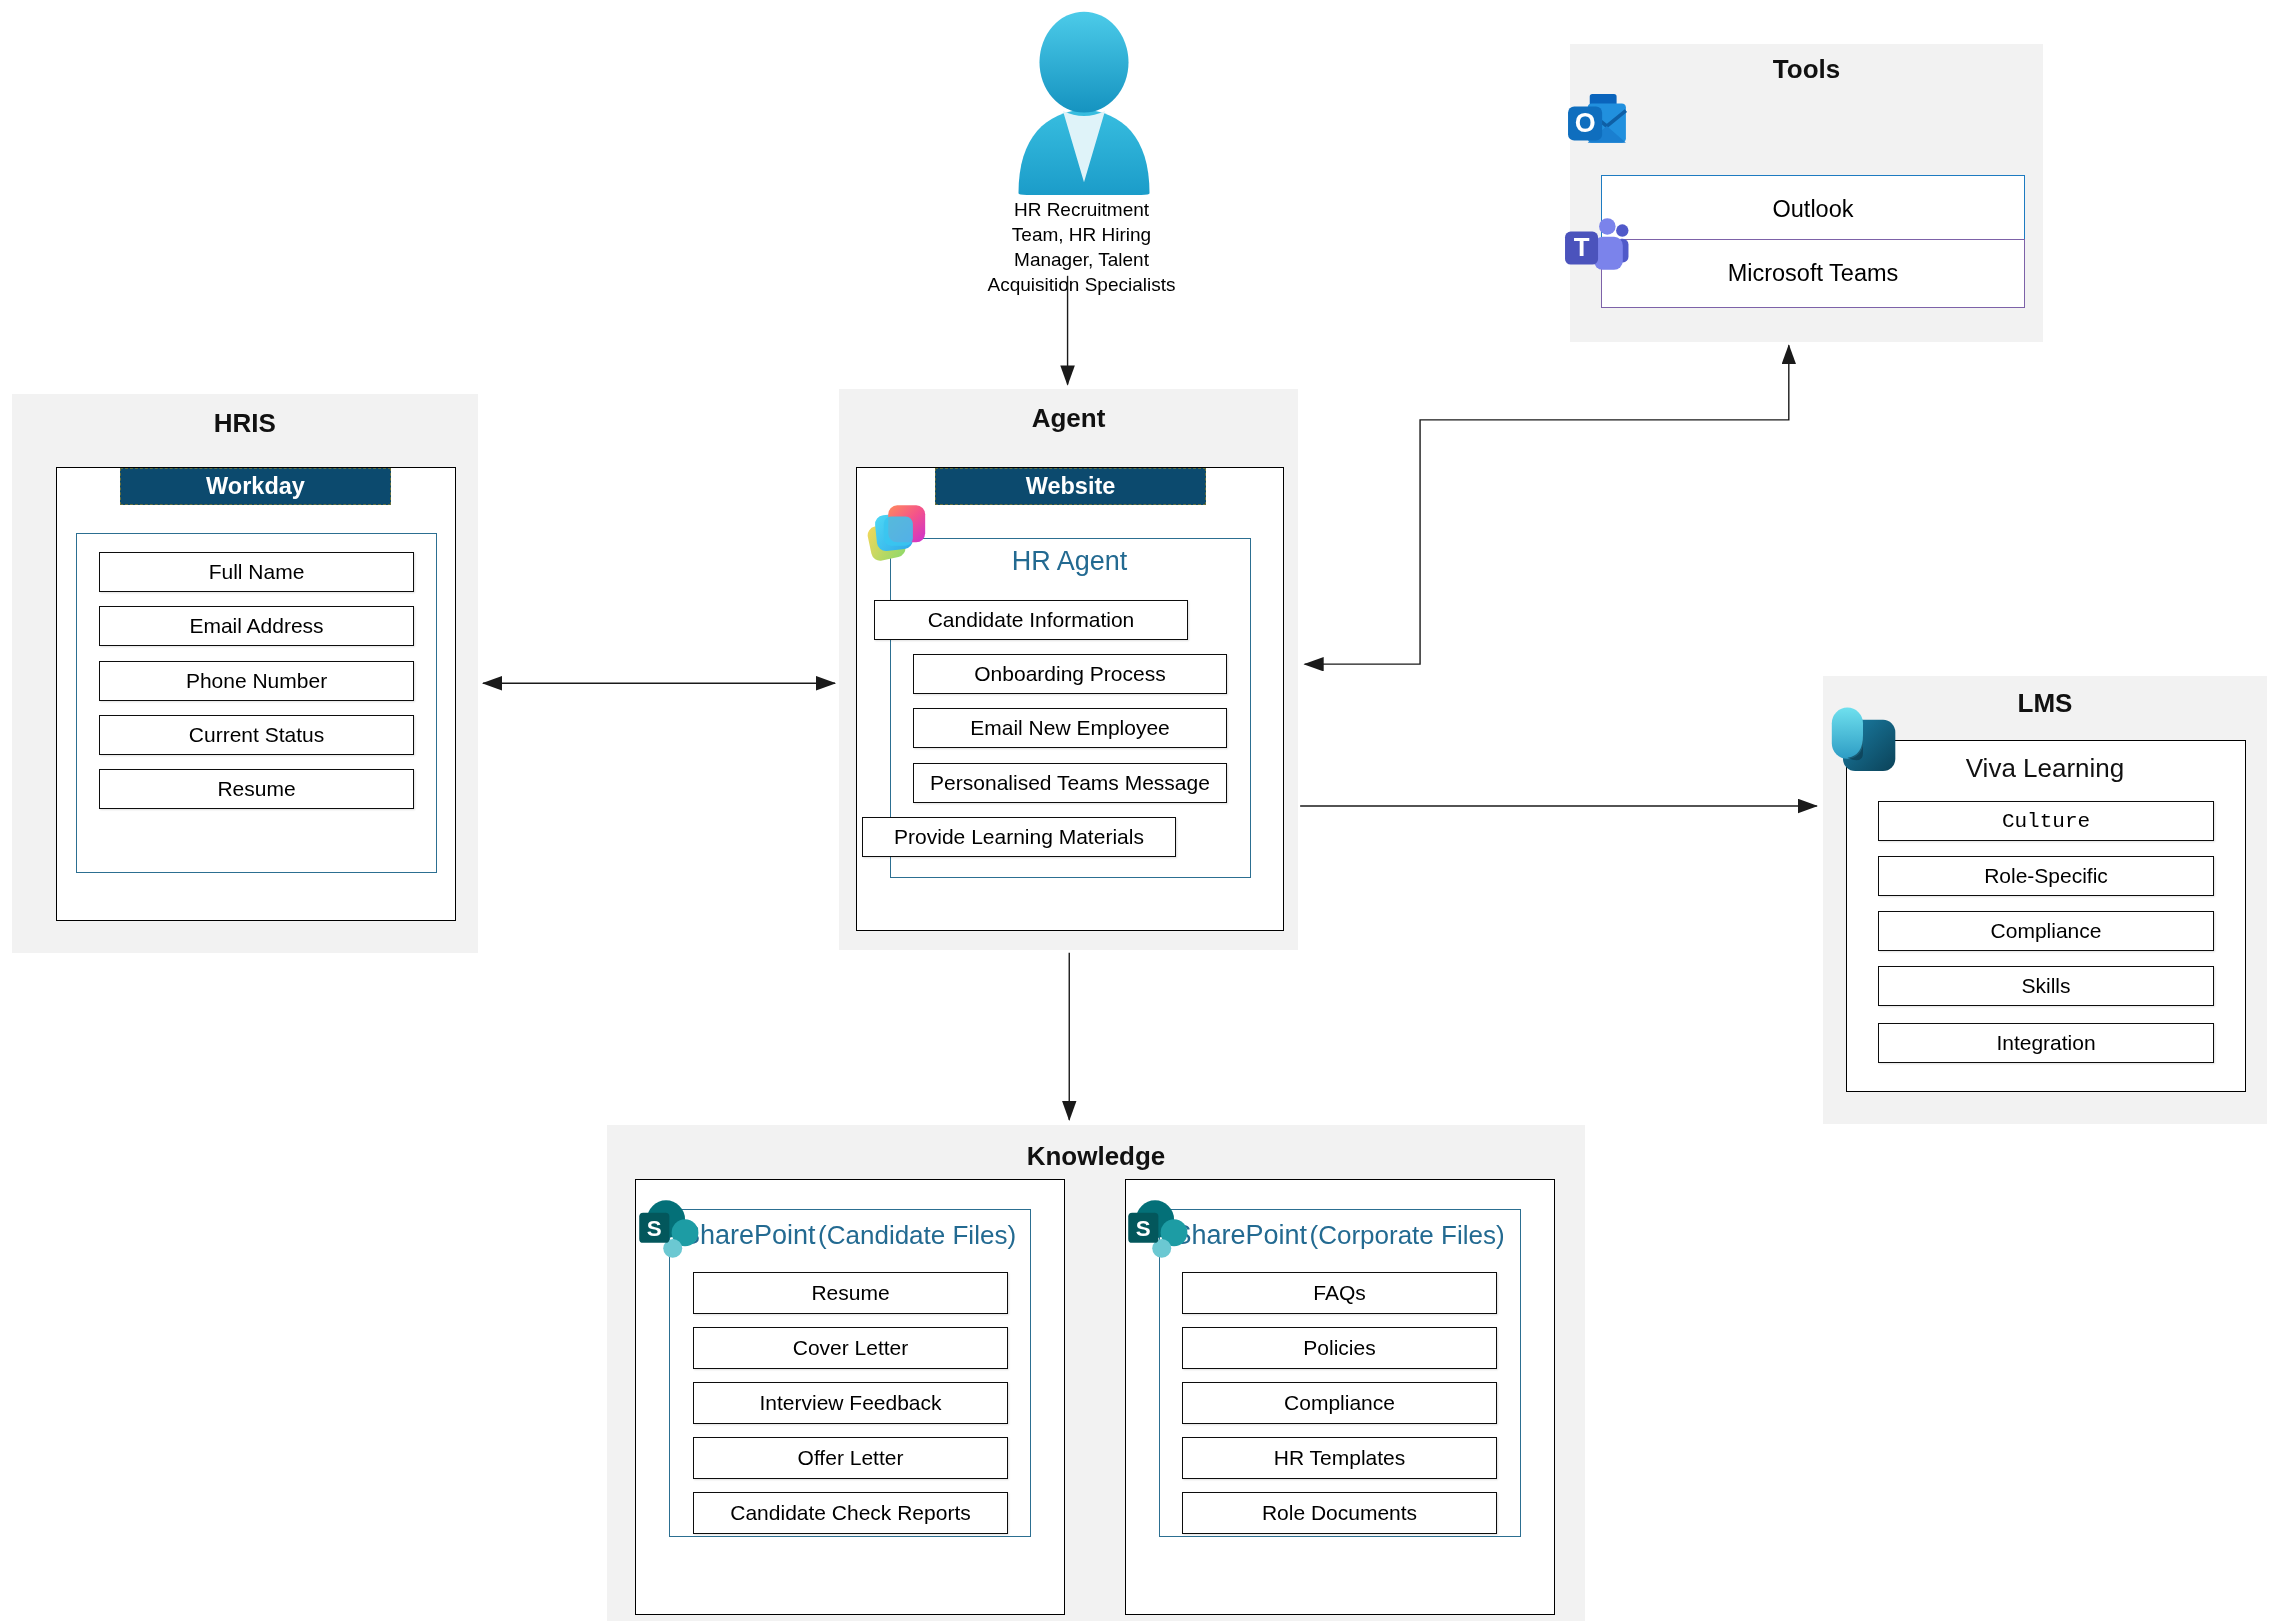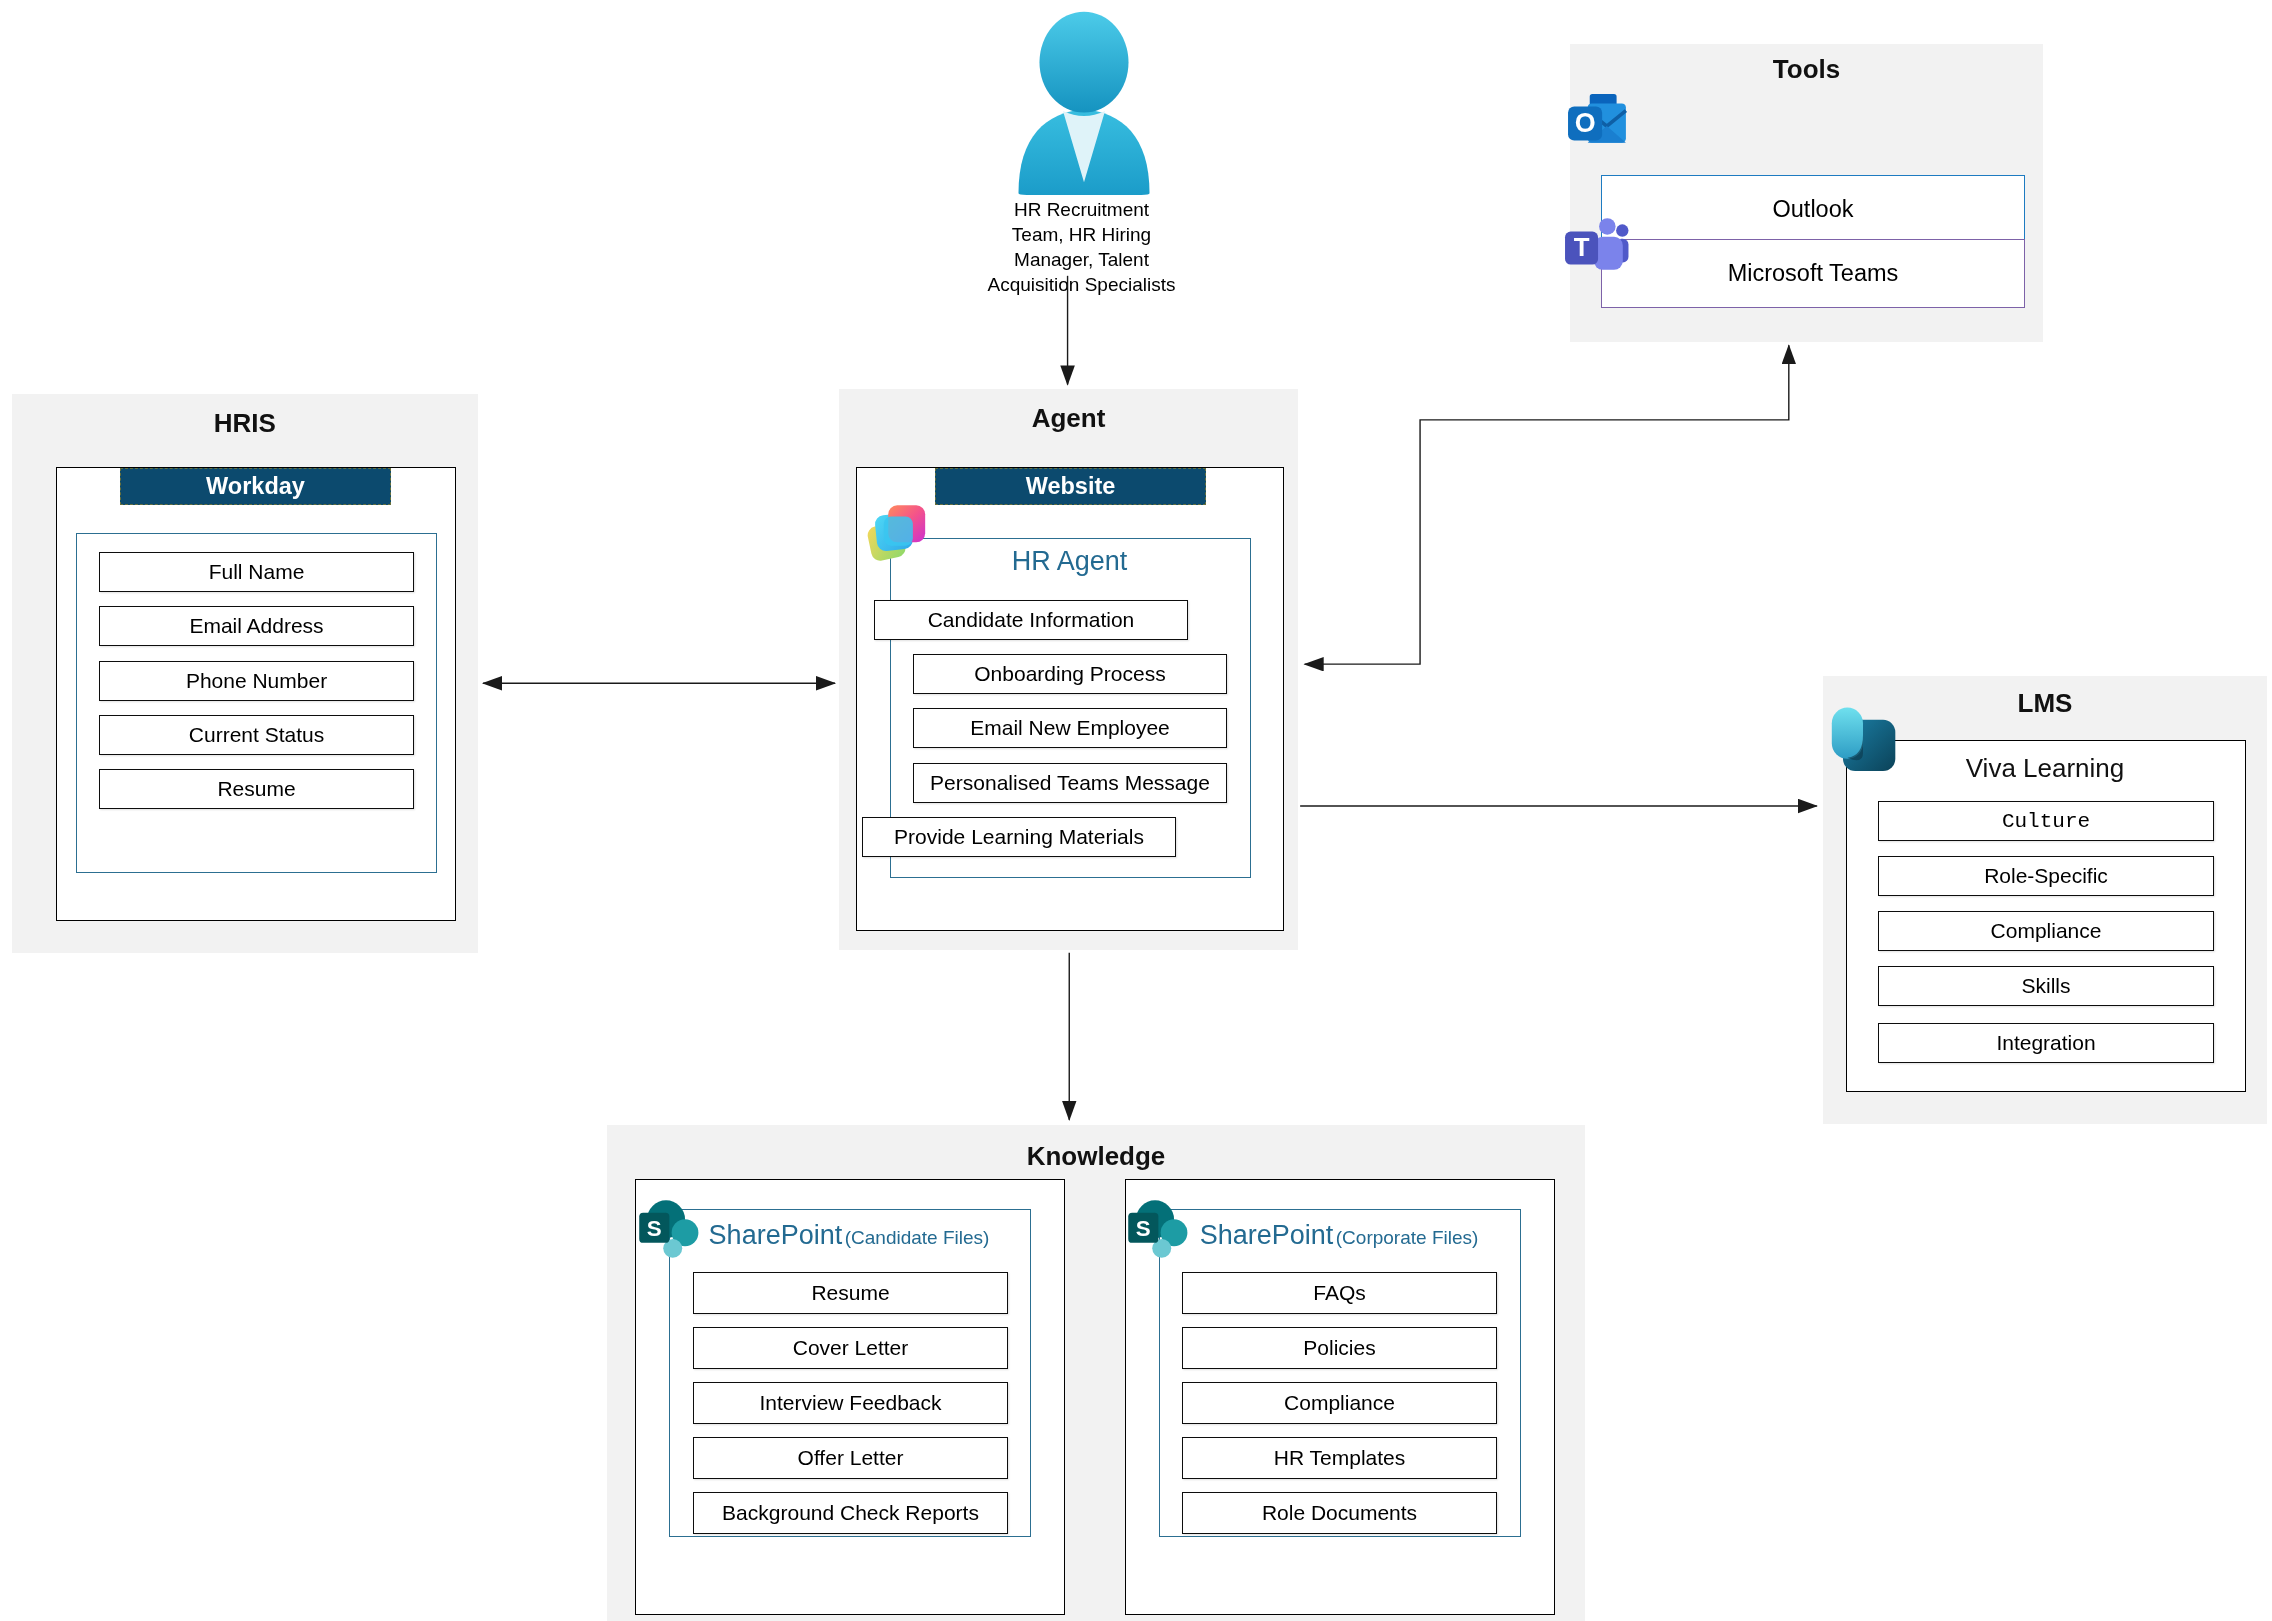--- a/index.html
+++ b/index.html
@@ -11,21 +11,21 @@
   .tbox{position:absolute;background:#fff;border:1.7px solid #2C6F91;}
   .hdr{position:absolute;background:#0c4a6e;border:1.7px dashed #67703D;color:#fff;font-weight:bold;
        font-size:23.5px;display:flex;align-items:center;justify-content:center;}
   .item{position:absolute;background:#fff;border:1.7px solid #0d0d0d;display:flex;align-items:center;
         justify-content:center;font-size:21px;color:#000000;box-shadow:1.1px 1.1px 1.7px rgba(0,0,0,0.12);}
   .toolrow{position:absolute;background:#fff;display:flex;align-items:center;justify-content:center;
         font-size:23.5px;color:#000;}
   .subttl{position:absolute;text-align:center;font-size:27px;color:#236A91;}
   .sp-ttl{position:absolute;text-align:center;color:#236A91;white-space:nowrap;}
   .sp-ttl .n{font-size:27px;}
-  .sp-ttl .q{font-size:19px;}
+  .sp-ttl .q{font-size:26px;}
   .plabel{position:absolute;text-align:center;font-size:19px;line-height:1.32;color:#000;}
   svg.ovl{position:absolute;left:0;top:0;pointer-events:none;}
   .icon{position:absolute;}
 </style>
 </head>
 <body>
 
 <div id="canvas">
 
   <svg class="icon" style="left:1000px;top:10px;" width="168" height="185" viewBox="0 0 200 220">
@@ -158,21 +158,21 @@
   <div class="wbox" style="left:635px;top:1179px;width:428px;height:434px;"></div>
   <div class="tbox" style="left:669px;top:1209px;width:360px;height:326px;"></div>
   <div class="sp-ttl" style="left:669px;top:1220px;width:360px;">
     <span class="n">SharePoint</span>
     <span class="q">(Candidate Files)</span>
   </div>
   <div class="item" style="left:693px;top:1272px;width:313px;height:40px;">Resume</div>
   <div class="item" style="left:693px;top:1327px;width:313px;height:40px;">Cover Letter</div>
   <div class="item" style="left:693px;top:1382px;width:313px;height:40px;">Interview Feedback</div>
   <div class="item" style="left:693px;top:1437px;width:313px;height:40px;">Offer Letter</div>
-  <div class="item" style="left:693px;top:1492px;width:313px;height:40px;">Background Check Reports</div>
+  <div class="item" style="left:693px;top:1492px;width:313px;height:40px;">Candidate Check Reports</div>
 
   <div class="wbox" style="left:1125px;top:1179px;width:428px;height:434px;"></div>
   <div class="tbox" style="left:1159px;top:1209px;width:360px;height:326px;"></div>
   <div class="sp-ttl" style="left:1159px;top:1220px;width:360px;">
     <span class="n">SharePoint</span>
     <span class="q">(Corporate Files)</span>
   </div>
   <div class="item" style="left:1182px;top:1272px;width:313px;height:40px;">FAQs</div>
   <div class="item" style="left:1182px;top:1327px;width:313px;height:40px;">Policies</div>
   <div class="item" style="left:1182px;top:1382px;width:313px;height:40px;">Compliance</div>

